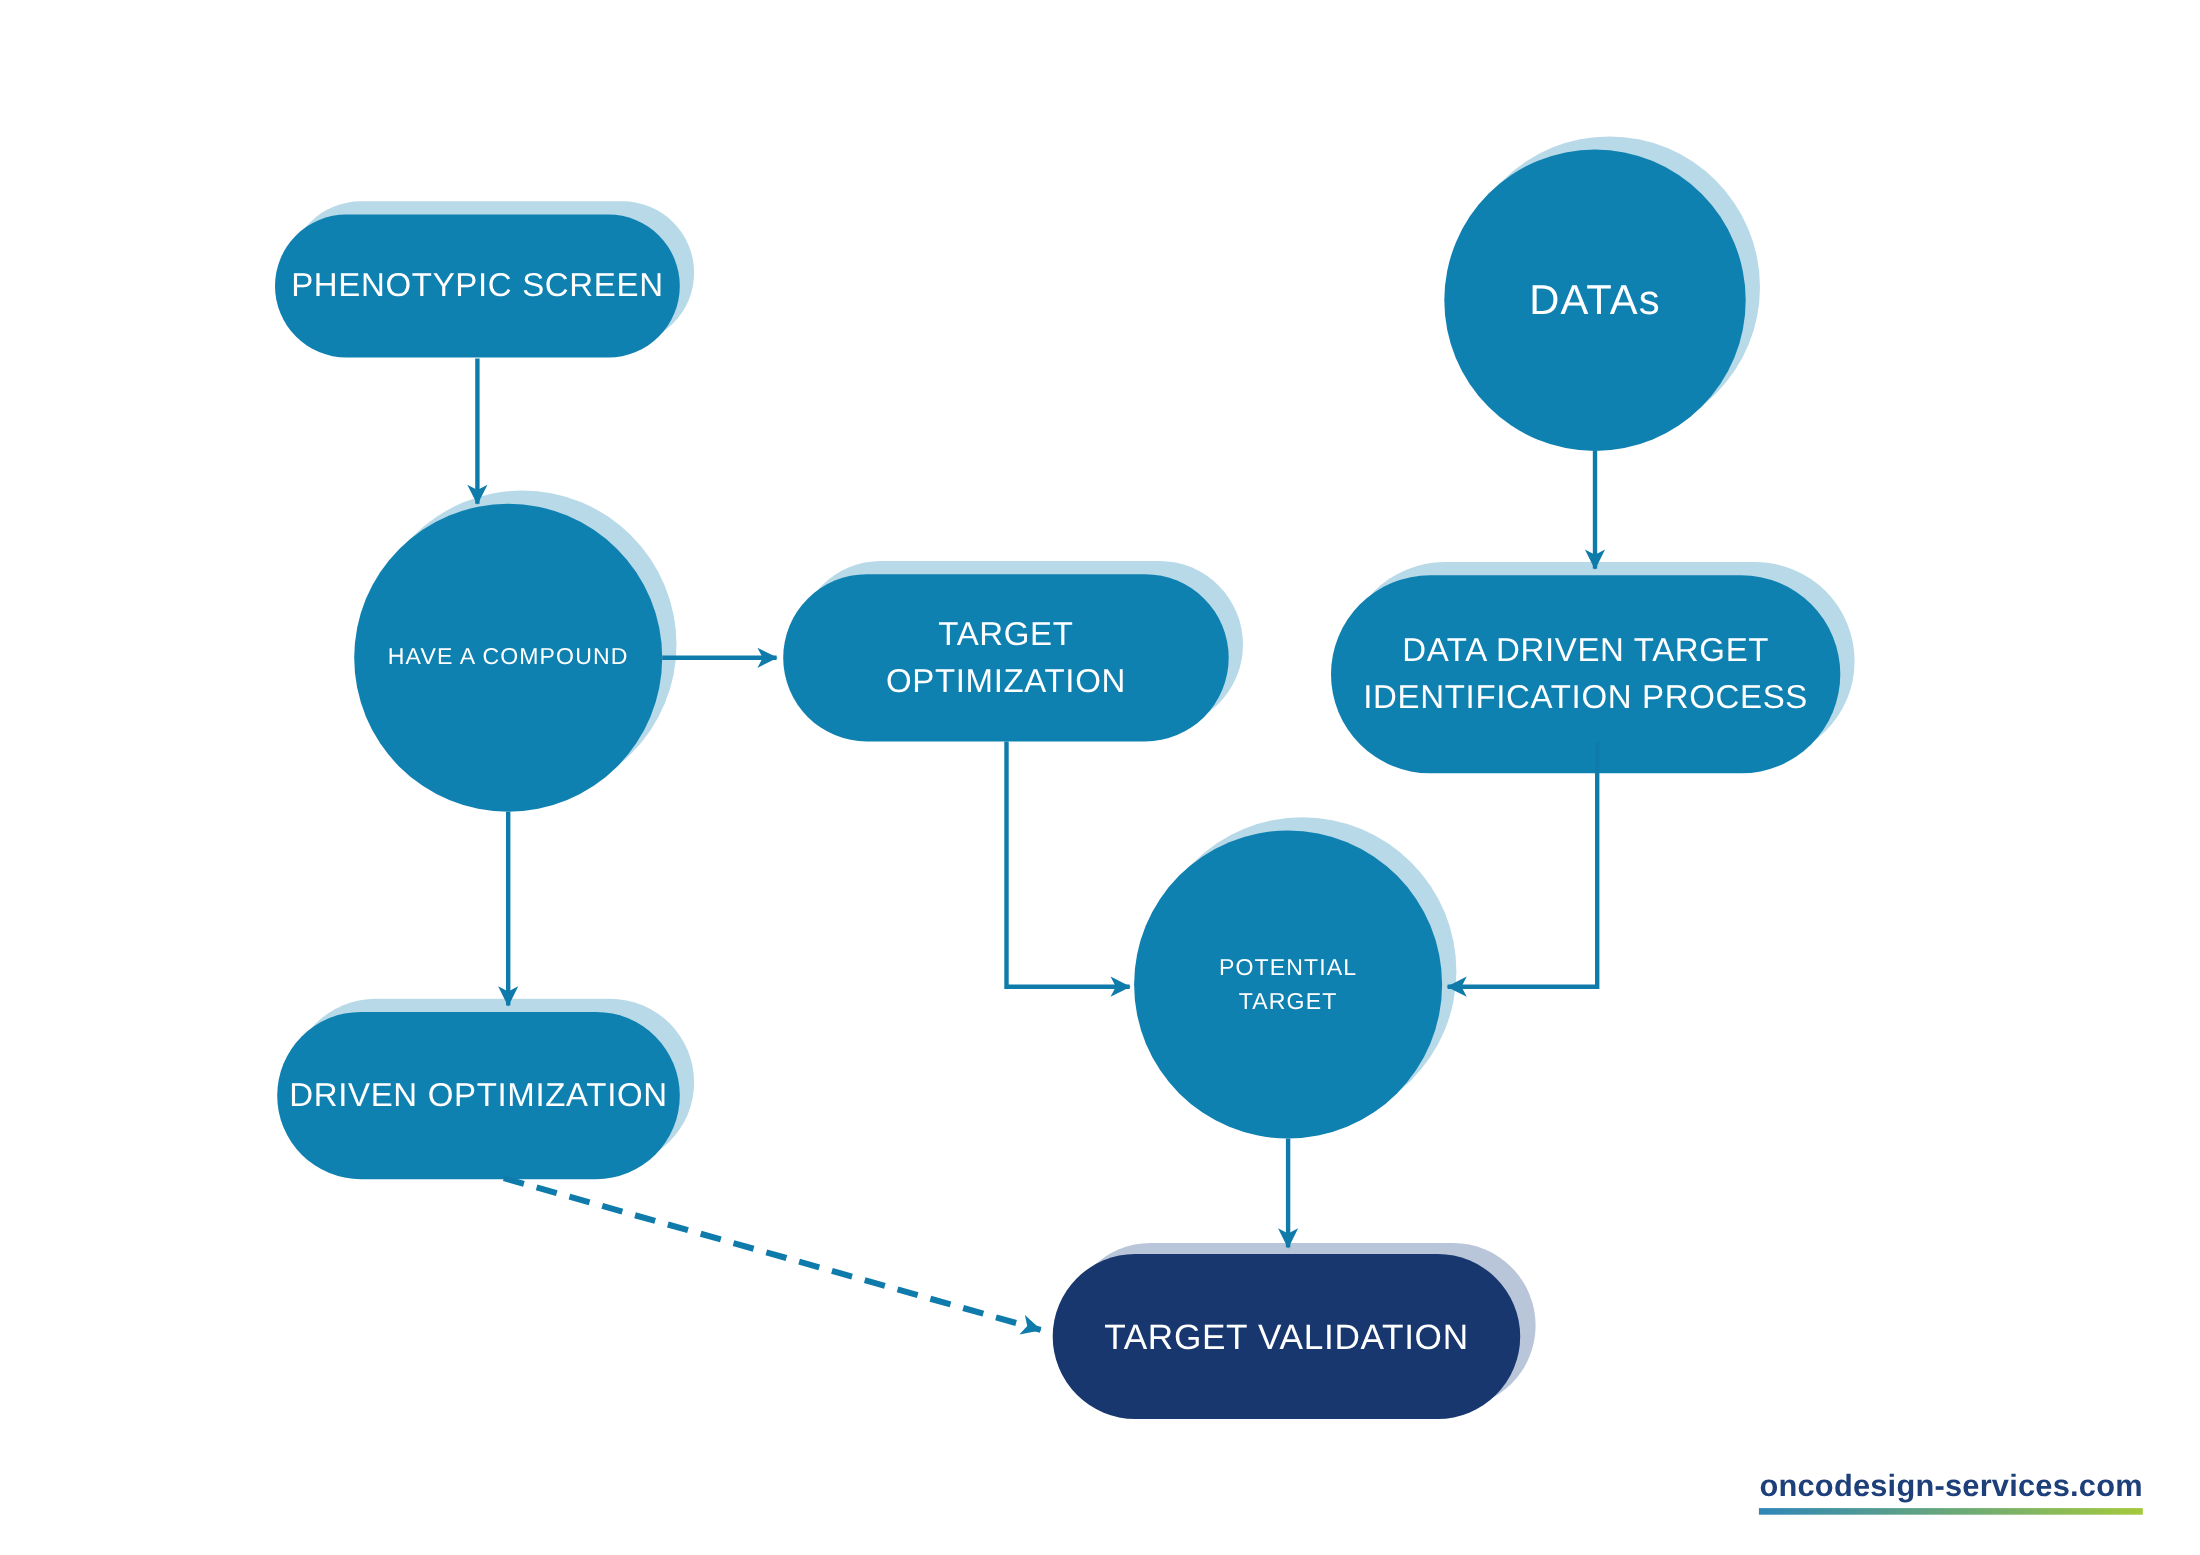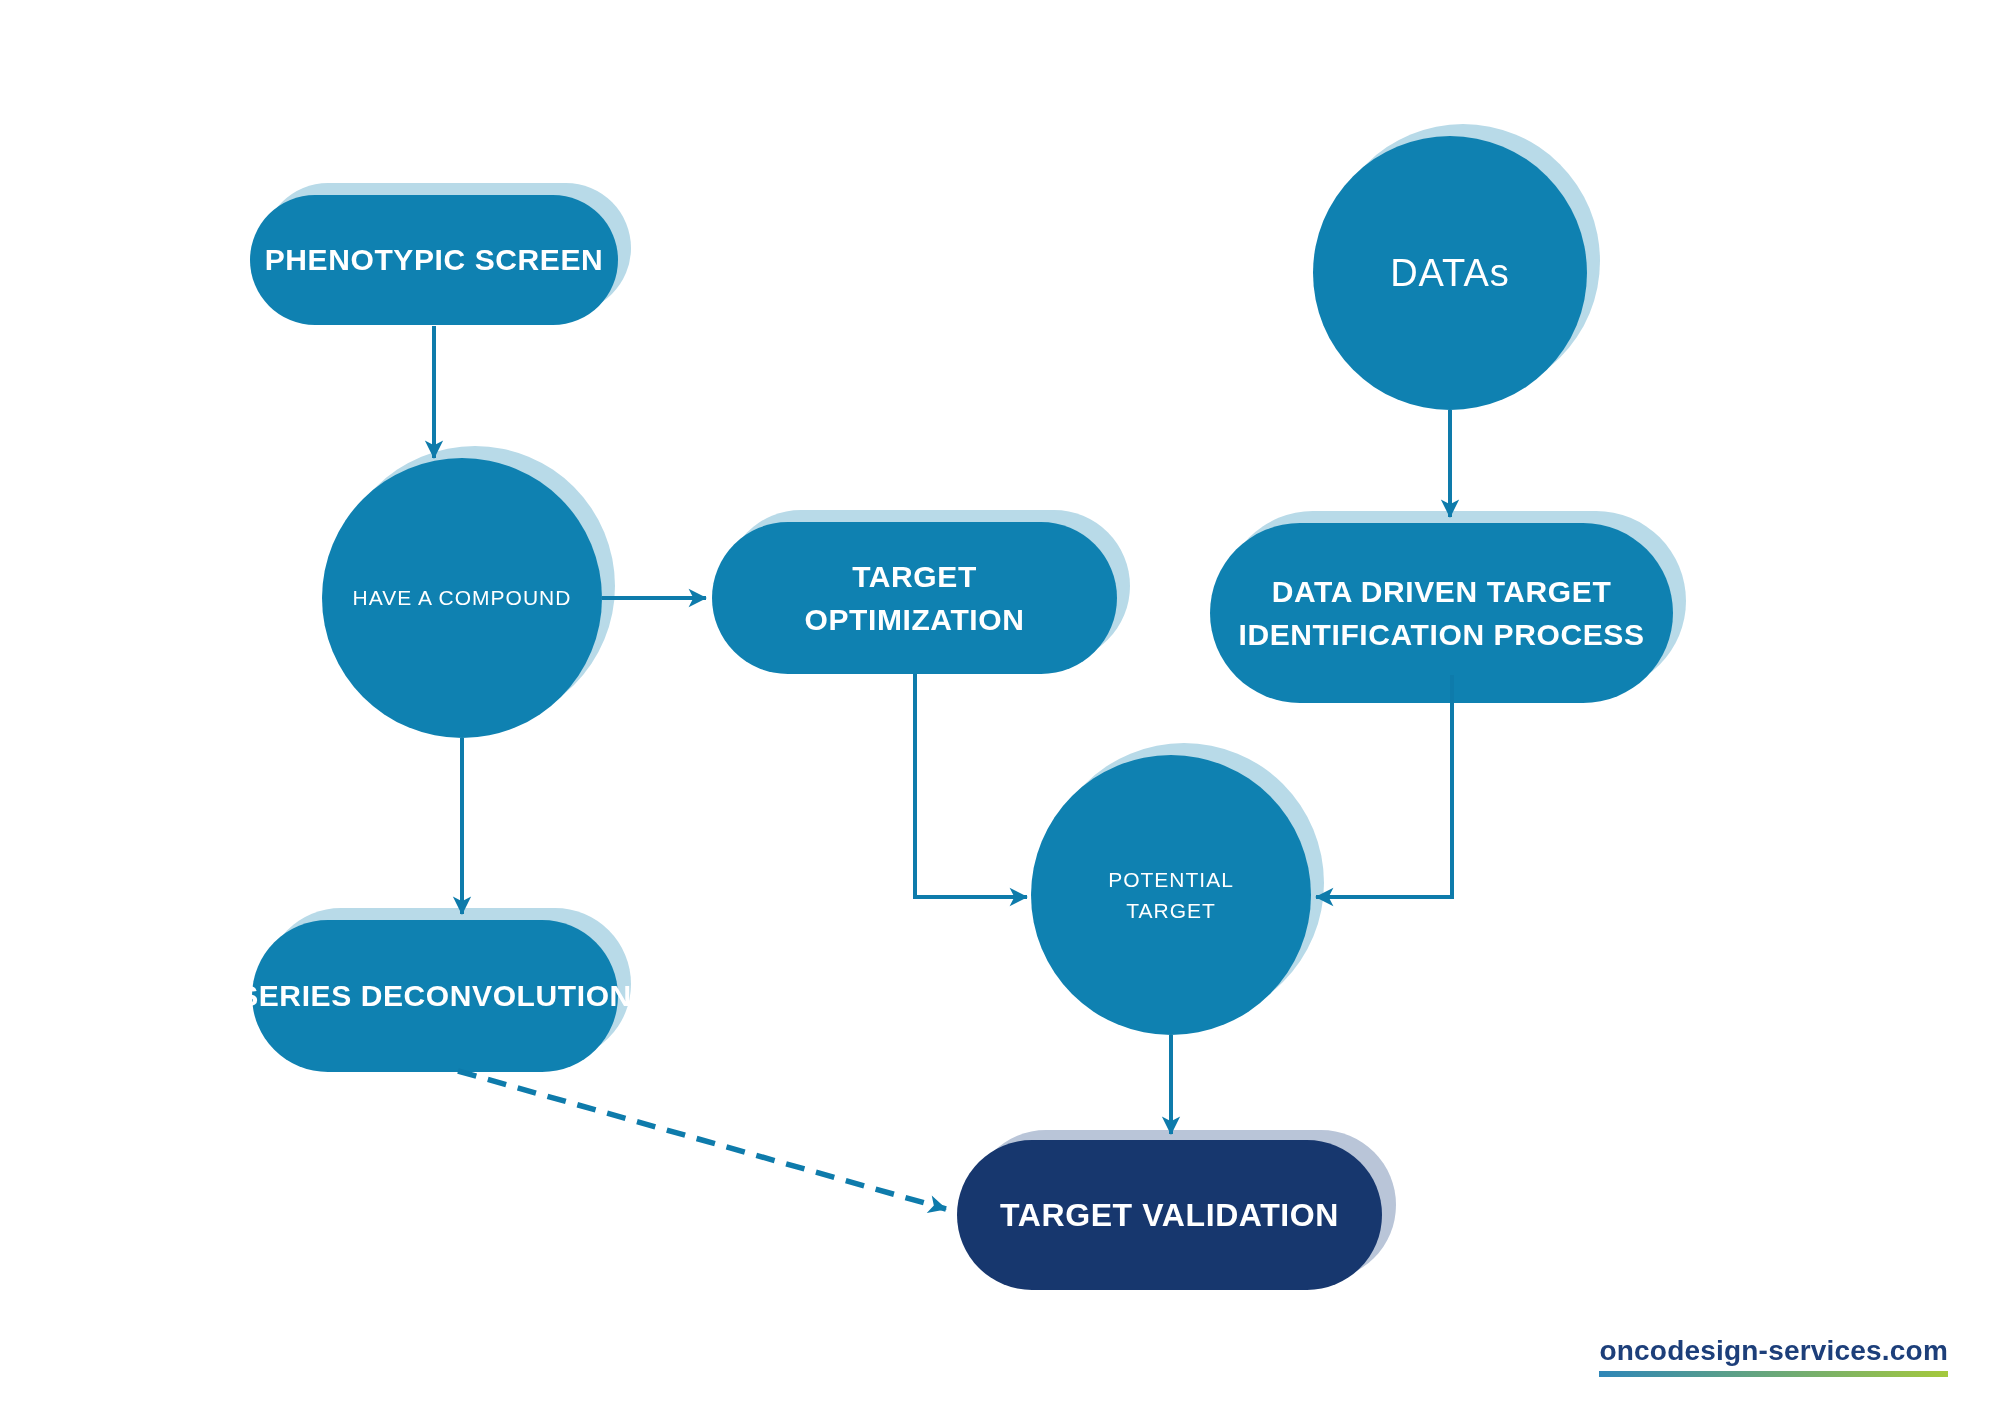--- a/index.html
+++ b/index.html
@@ -22,21 +22,21 @@
     color: var(--c-label-text, #ffffff);
     background: var(--c-node-fill, #0f81b1);
     box-shadow: 13px -12px 0 var(--c-node-shadow, #b8dae8);
     box-sizing: border-box;
   }
   .pill   { border-radius: 999px; }
   .circle { border-radius: 50%; }
 
   .label { display: block; }
   .label-bold {
-    font-weight: 700;
+    font-weight: 400;
     font-size: 30px;
     letter-spacing: 0.6px;
     line-height: 1.45;
   }
   .label-reg {
     font-weight: 400;
     font-size: 21px;
     letter-spacing: 1px;
     line-height: 1.5;
   }
@@ -124,21 +124,21 @@
 
   <div class="node pill" id="node-data-driven">
     <span class="label label-bold">DATA DRIVEN TARGET IDENTIFICATION PROCESS</span>
   </div>
 
   <div class="node circle" id="node-potential-target">
     <span class="label label-reg">POTENTIAL TARGET</span>
   </div>
 
   <div class="node pill" id="node-series-optimization">
-    <span class="label label-bold nowrap">SERIES DECONVOLUTION</span>
+    <span class="label label-bold nowrap">DRIVEN OPTIMIZATION</span>
   </div>
 
   <div class="node pill" id="node-target-validation">
     <span class="label label-bold nowrap">TARGET VALIDATION</span>
   </div>
 
   <svg class="wires" viewBox="0 0 2000 1414" aria-hidden="true">
     <defs>
       <marker id="arrow" viewBox="0 0 12 12" refX="10.5" refY="6" markerWidth="22" markerHeight="22" markerUnits="userSpaceOnUse" orient="auto">
         <path class="arrowhead" d="M1,1 L11,6 L1,11 L3.6,6 Z" fill="#0e7bab"></path>

